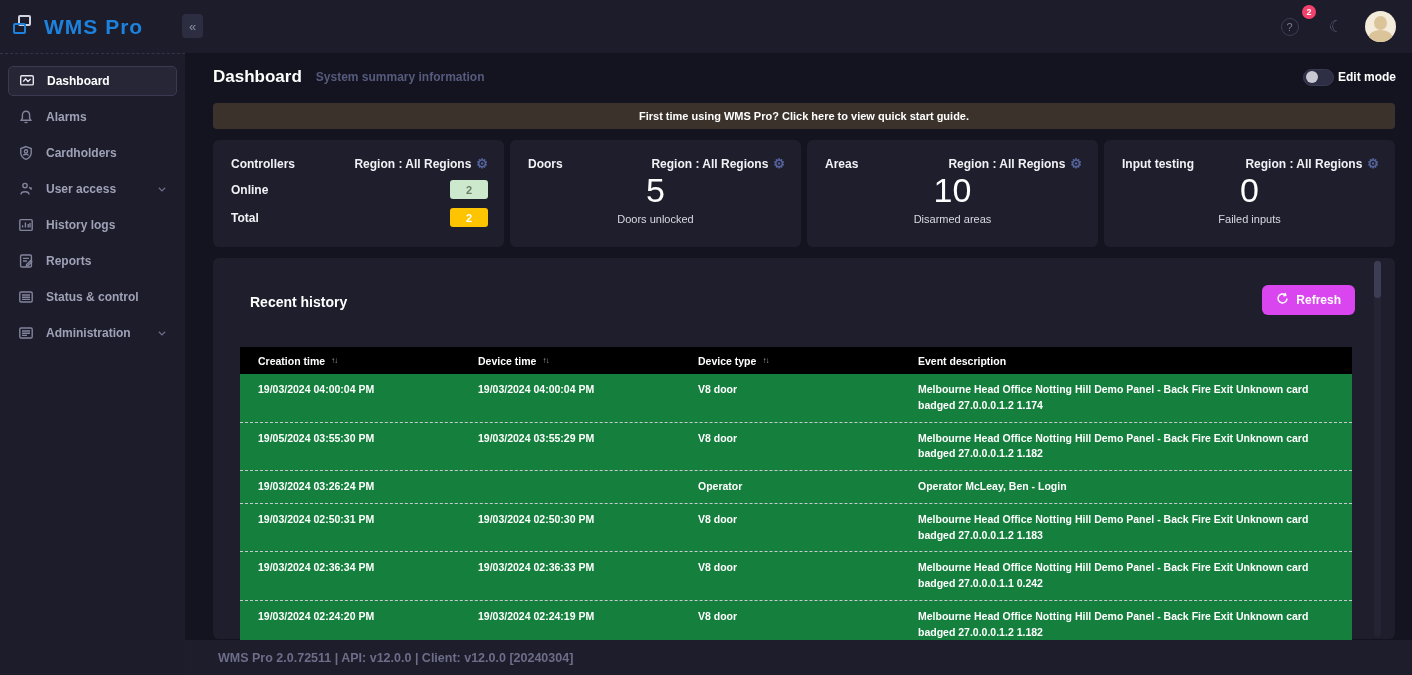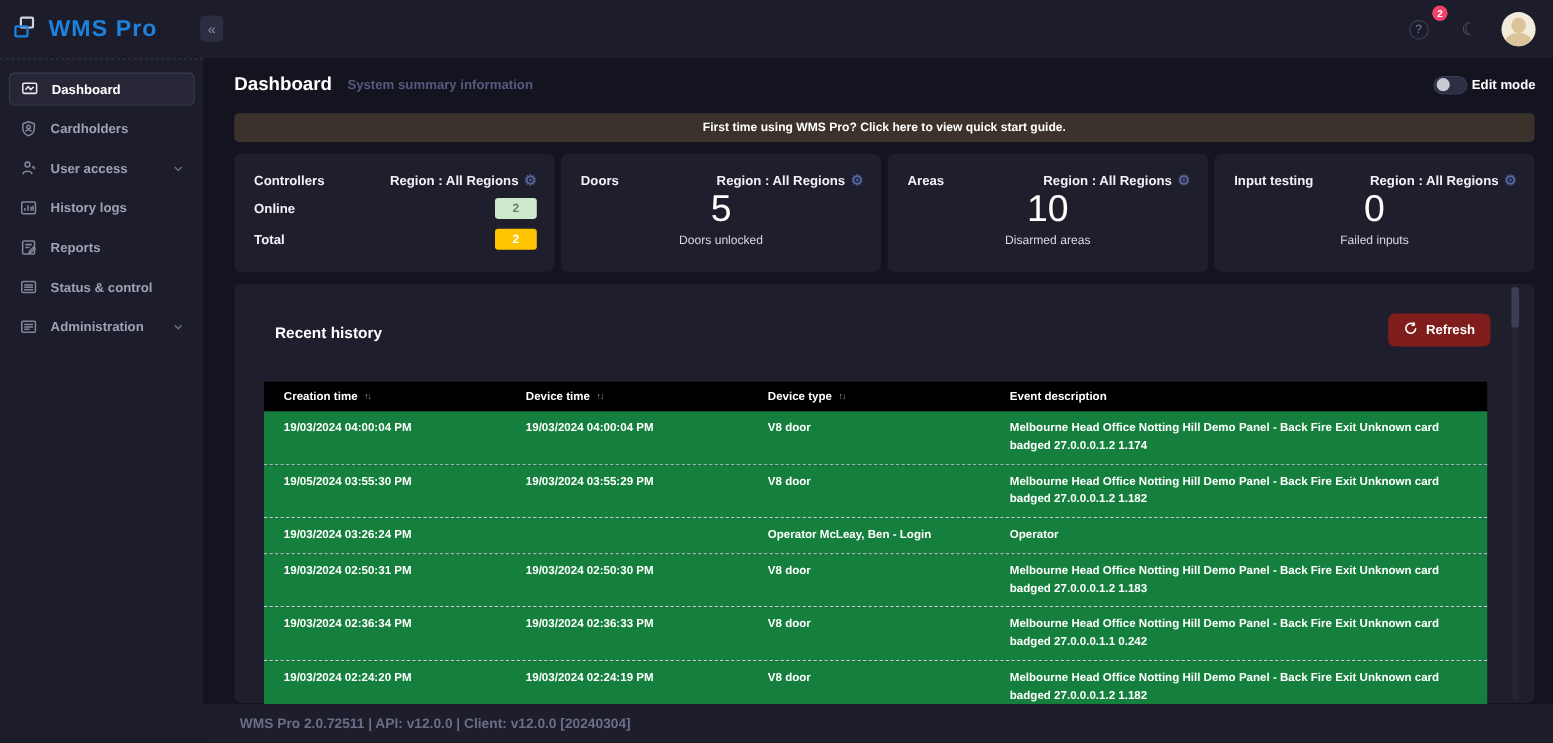--- a/index.html
+++ b/index.html
@@ -87,21 +87,21 @@
   .badge-green { background:#cde9cd; color:#6d7d6d; }
   .badge-amber { background:#ffc400; color:#ffffff; }
   .card-big { position:absolute; top:30px; left:0; right:0; text-align:center; }
   .big-number { font-size:34px; font-weight:300; color:#fff; line-height:40px; }
   .big-caption { font-size:11px; color:#d9d9e3; margin-top:3px; }
   
   .panel { position:absolute; top:205px; left:28px; right:17px; height:381px; background:#1e1e2d; border-radius:6px; }
   .panel-title { position:absolute; top:36px; left:37px; font-size:14px; font-weight:bold; color:#fff; }
   .refresh-btn {
     position:absolute; top:27px; right:40px; height:30px; padding:0 14px;
-    background:#7f1d1d; border:none; border-radius:6px; color:#fff; font-size:12px; font-weight:bold;
+    background:#d946ef; border:none; border-radius:6px; color:#fff; font-size:12px; font-weight:bold;
     display:flex; align-items:center; gap:7px; cursor:pointer; font-family:inherit;
   }
   .table { position:absolute; top:89px; left:27px; right:43px; }
   .trow { display:grid; grid-template-columns:220px 220px 220px 1fr; }
   .thead { background:#000000; height:27px; align-items:center; }
   .th { font-size:10.5px; font-weight:bold; color:#fff; padding-left:18px; display:flex; align-items:center; gap:6px; }
   .sort-icon { font-size:8px; color:#9a9ab0; letter-spacing:-1px; cursor:pointer; }
   .tbody-row { background:#15803d; border-bottom:1px dashed #c9c9d2; }
   .tbody-row:first-of-type { border-top:1px dashed #c9c9d2; }
   .td { font-size:10.5px; font-weight:bold; color:#fff; padding:8px 14px 8px 18px; line-height:1.5; }
@@ -144,20 +144,29 @@
 
 <div class="sidebar">
   <div class="side-item active">
     <span class="icon">
       <svg width="16" height="16" viewBox="0 0 16 16" fill="none" stroke-width="1.4">
           <rect x="1.7" y="2.7" width="12.6" height="9.2" rx="1.2"></rect>
           <polyline points="4.2,8.6 6.6,5.8 9,8.4 11.6,6"></polyline>
         </svg>
     </span>
     <span>Dashboard</span>
+  </div>
+  <div class="side-item">
+    <span class="icon">
+      <svg width="16" height="16" viewBox="0 0 16 16" fill="none" stroke-width="1.4">
+          <path d="M8 2.2 C5.7 2.2 4.4 4 4.4 6.3 L4.4 9 L3.2 11.2 L12.8 11.2 L11.6 9 L11.6 6.3 C11.6 4 10.3 2.2 8 2.2 Z"></path>
+          <path d="M6.8 13 C7.1 13.8 8.9 13.8 9.2 13"></path>
+        </svg>
+    </span>
+    <span>Alarms</span>
   </div>
   <div class="side-item">
     <span class="icon">
       <svg width="16" height="16" viewBox="0 0 16 16" fill="none" stroke-width="1.4">
           <path d="M8 1.6 L13.2 3.5 V7.8 C13.2 11.2 10.9 13.3 8 14.4 C5.1 13.3 2.8 11.2 2.8 7.8 V3.5 Z"></path>
           <circle cx="8" cy="6.4" r="1.6"></circle>
           <path d="M5.6 10.6 C5.6 8.8 10.4 8.8 10.4 10.6"></path>
         </svg>
     </span>
     <span>Cardholders</span>
@@ -338,22 +347,22 @@
       </div>
       <div class="trow tbody-row">
         <div class="td">19/05/2024 03:55:30 PM</div>
         <div class="td">19/03/2024 03:55:29 PM</div>
         <div class="td">V8 door</div>
         <div class="td">Melbourne Head Office Notting Hill Demo Panel - Back Fire Exit Unknown card badged 27.0.0.0.1.2 1.182</div>
       </div>
       <div class="trow tbody-row">
         <div class="td">19/03/2024 03:26:24 PM</div>
         <div class="td"></div>
+        <div class="td">Operator</div>
         <div class="td">Operator McLeay, Ben - Login</div>
-        <div class="td">Operator</div>
       </div>
       <div class="trow tbody-row">
         <div class="td">19/03/2024 02:50:31 PM</div>
         <div class="td">19/03/2024 02:50:30 PM</div>
         <div class="td">V8 door</div>
         <div class="td">Melbourne Head Office Notting Hill Demo Panel - Back Fire Exit Unknown card badged 27.0.0.0.1.2 1.183</div>
       </div>
       <div class="trow tbody-row">
         <div class="td">19/03/2024 02:36:34 PM</div>
         <div class="td">19/03/2024 02:36:33 PM</div>

